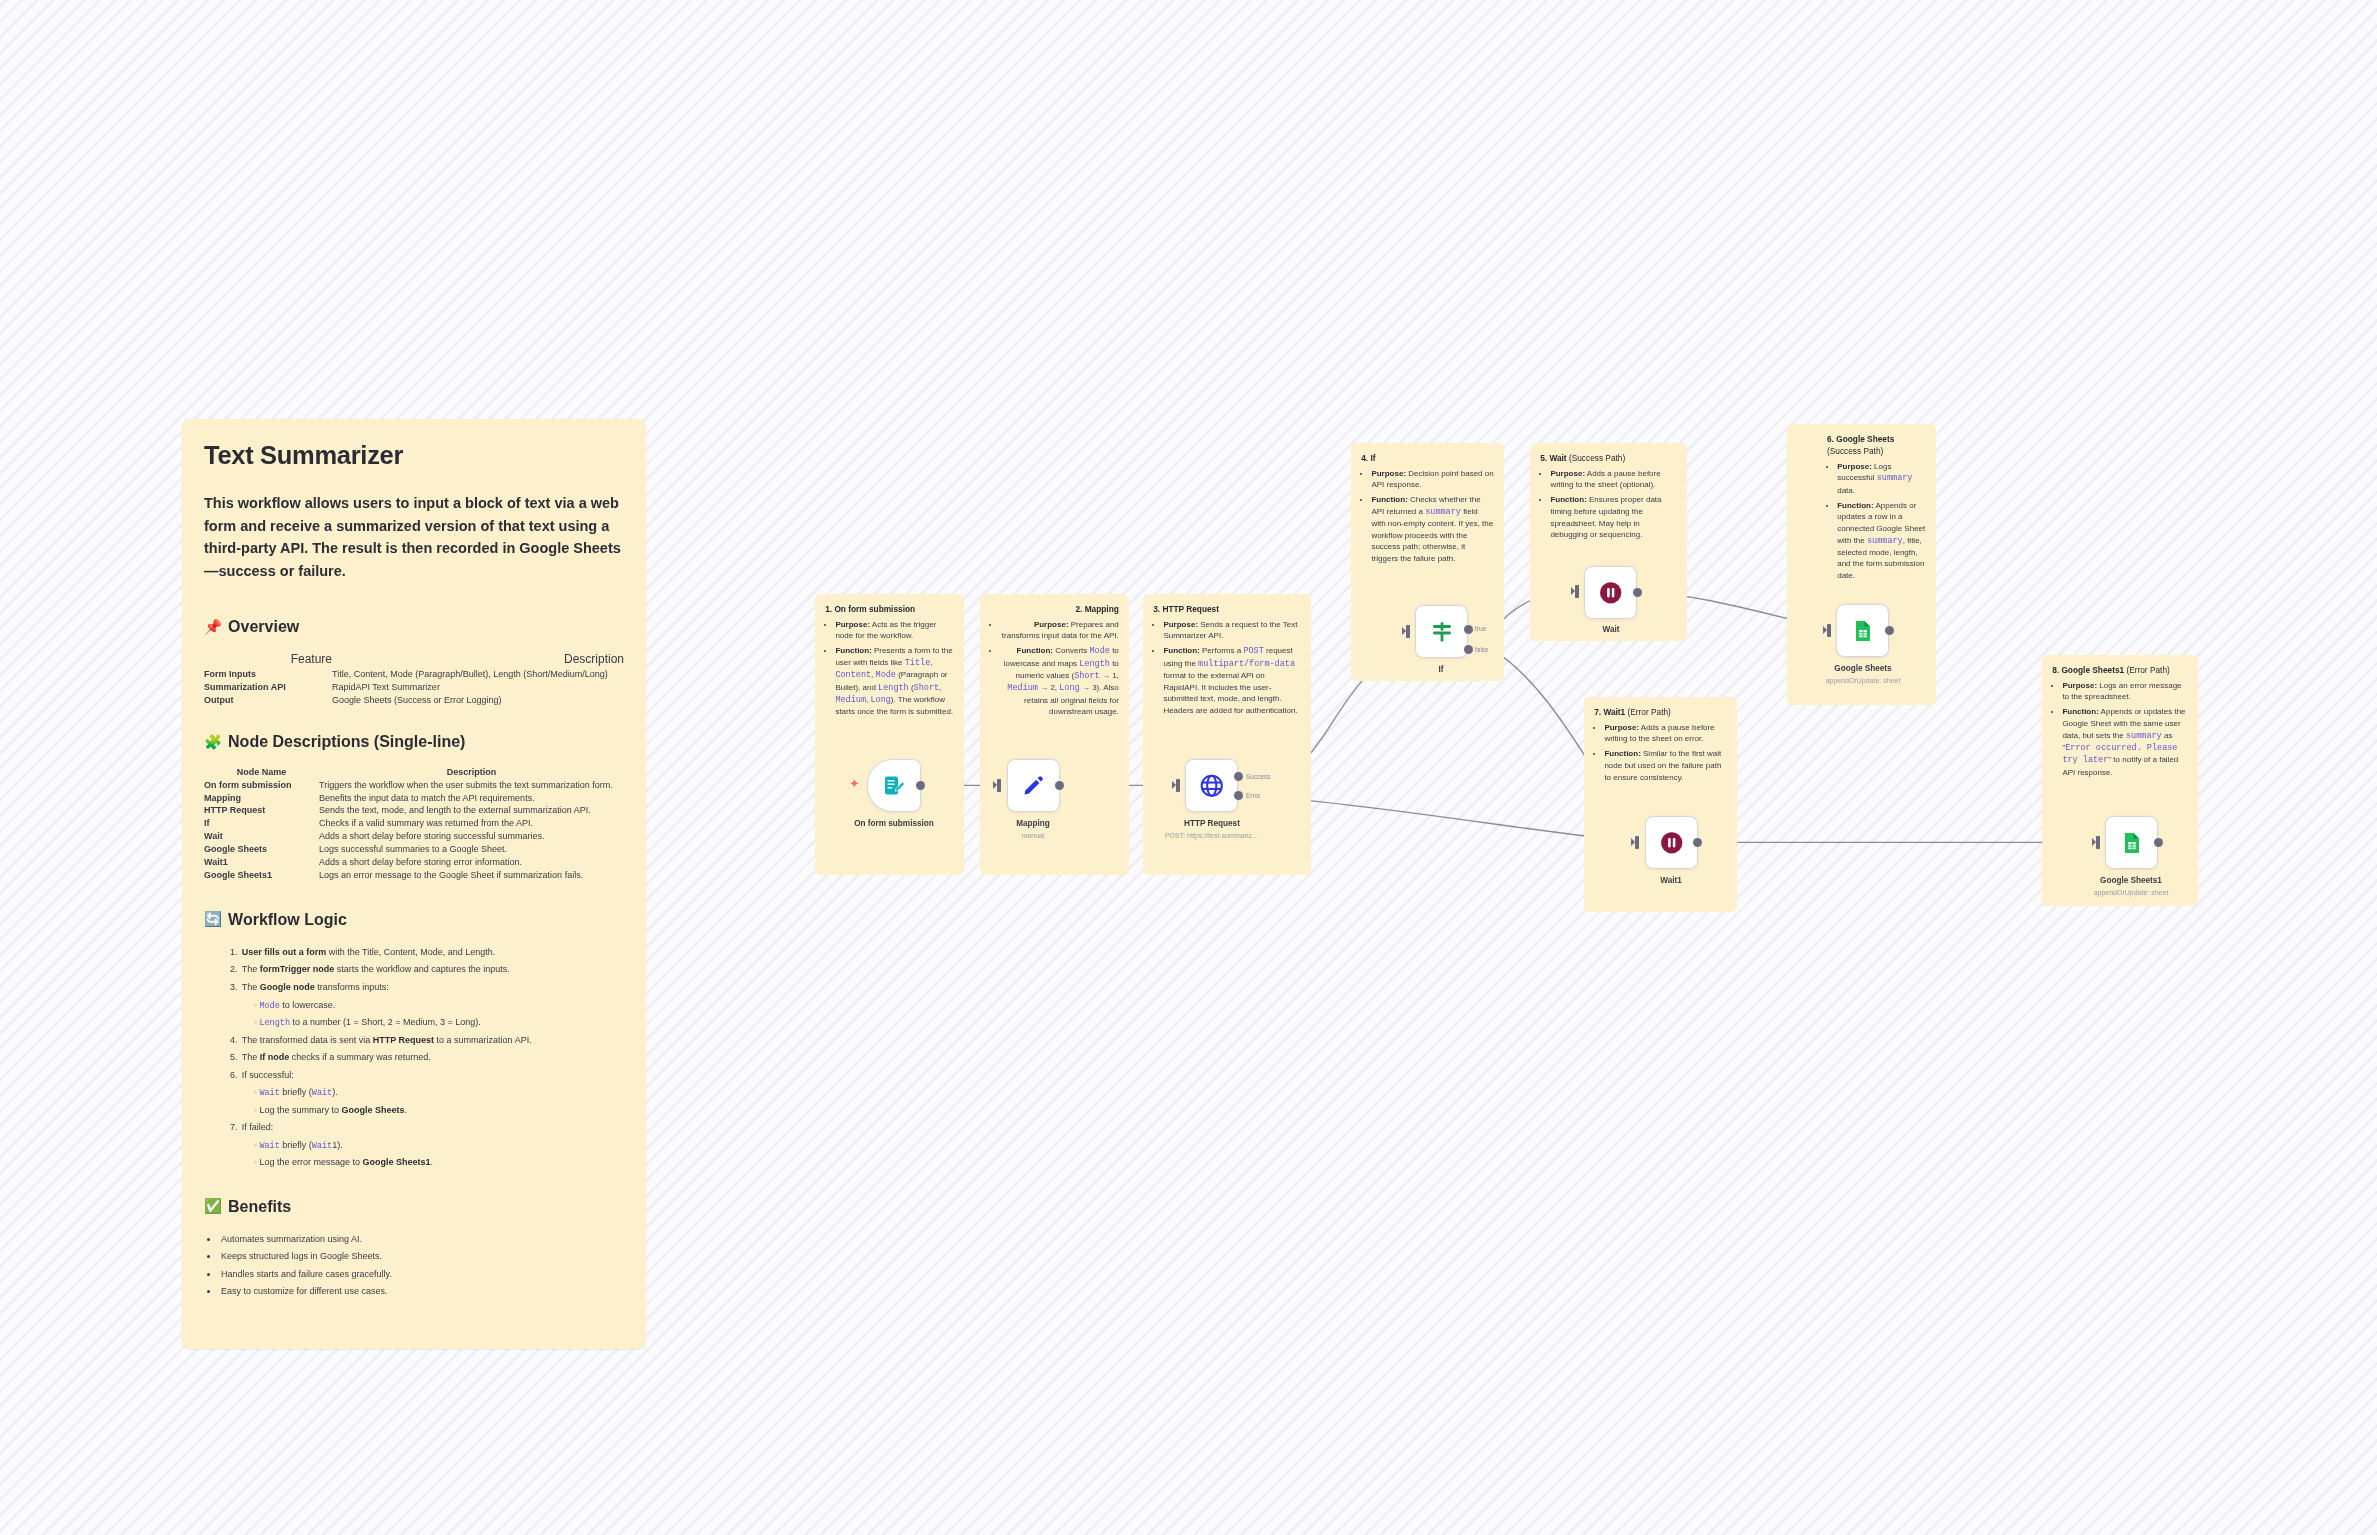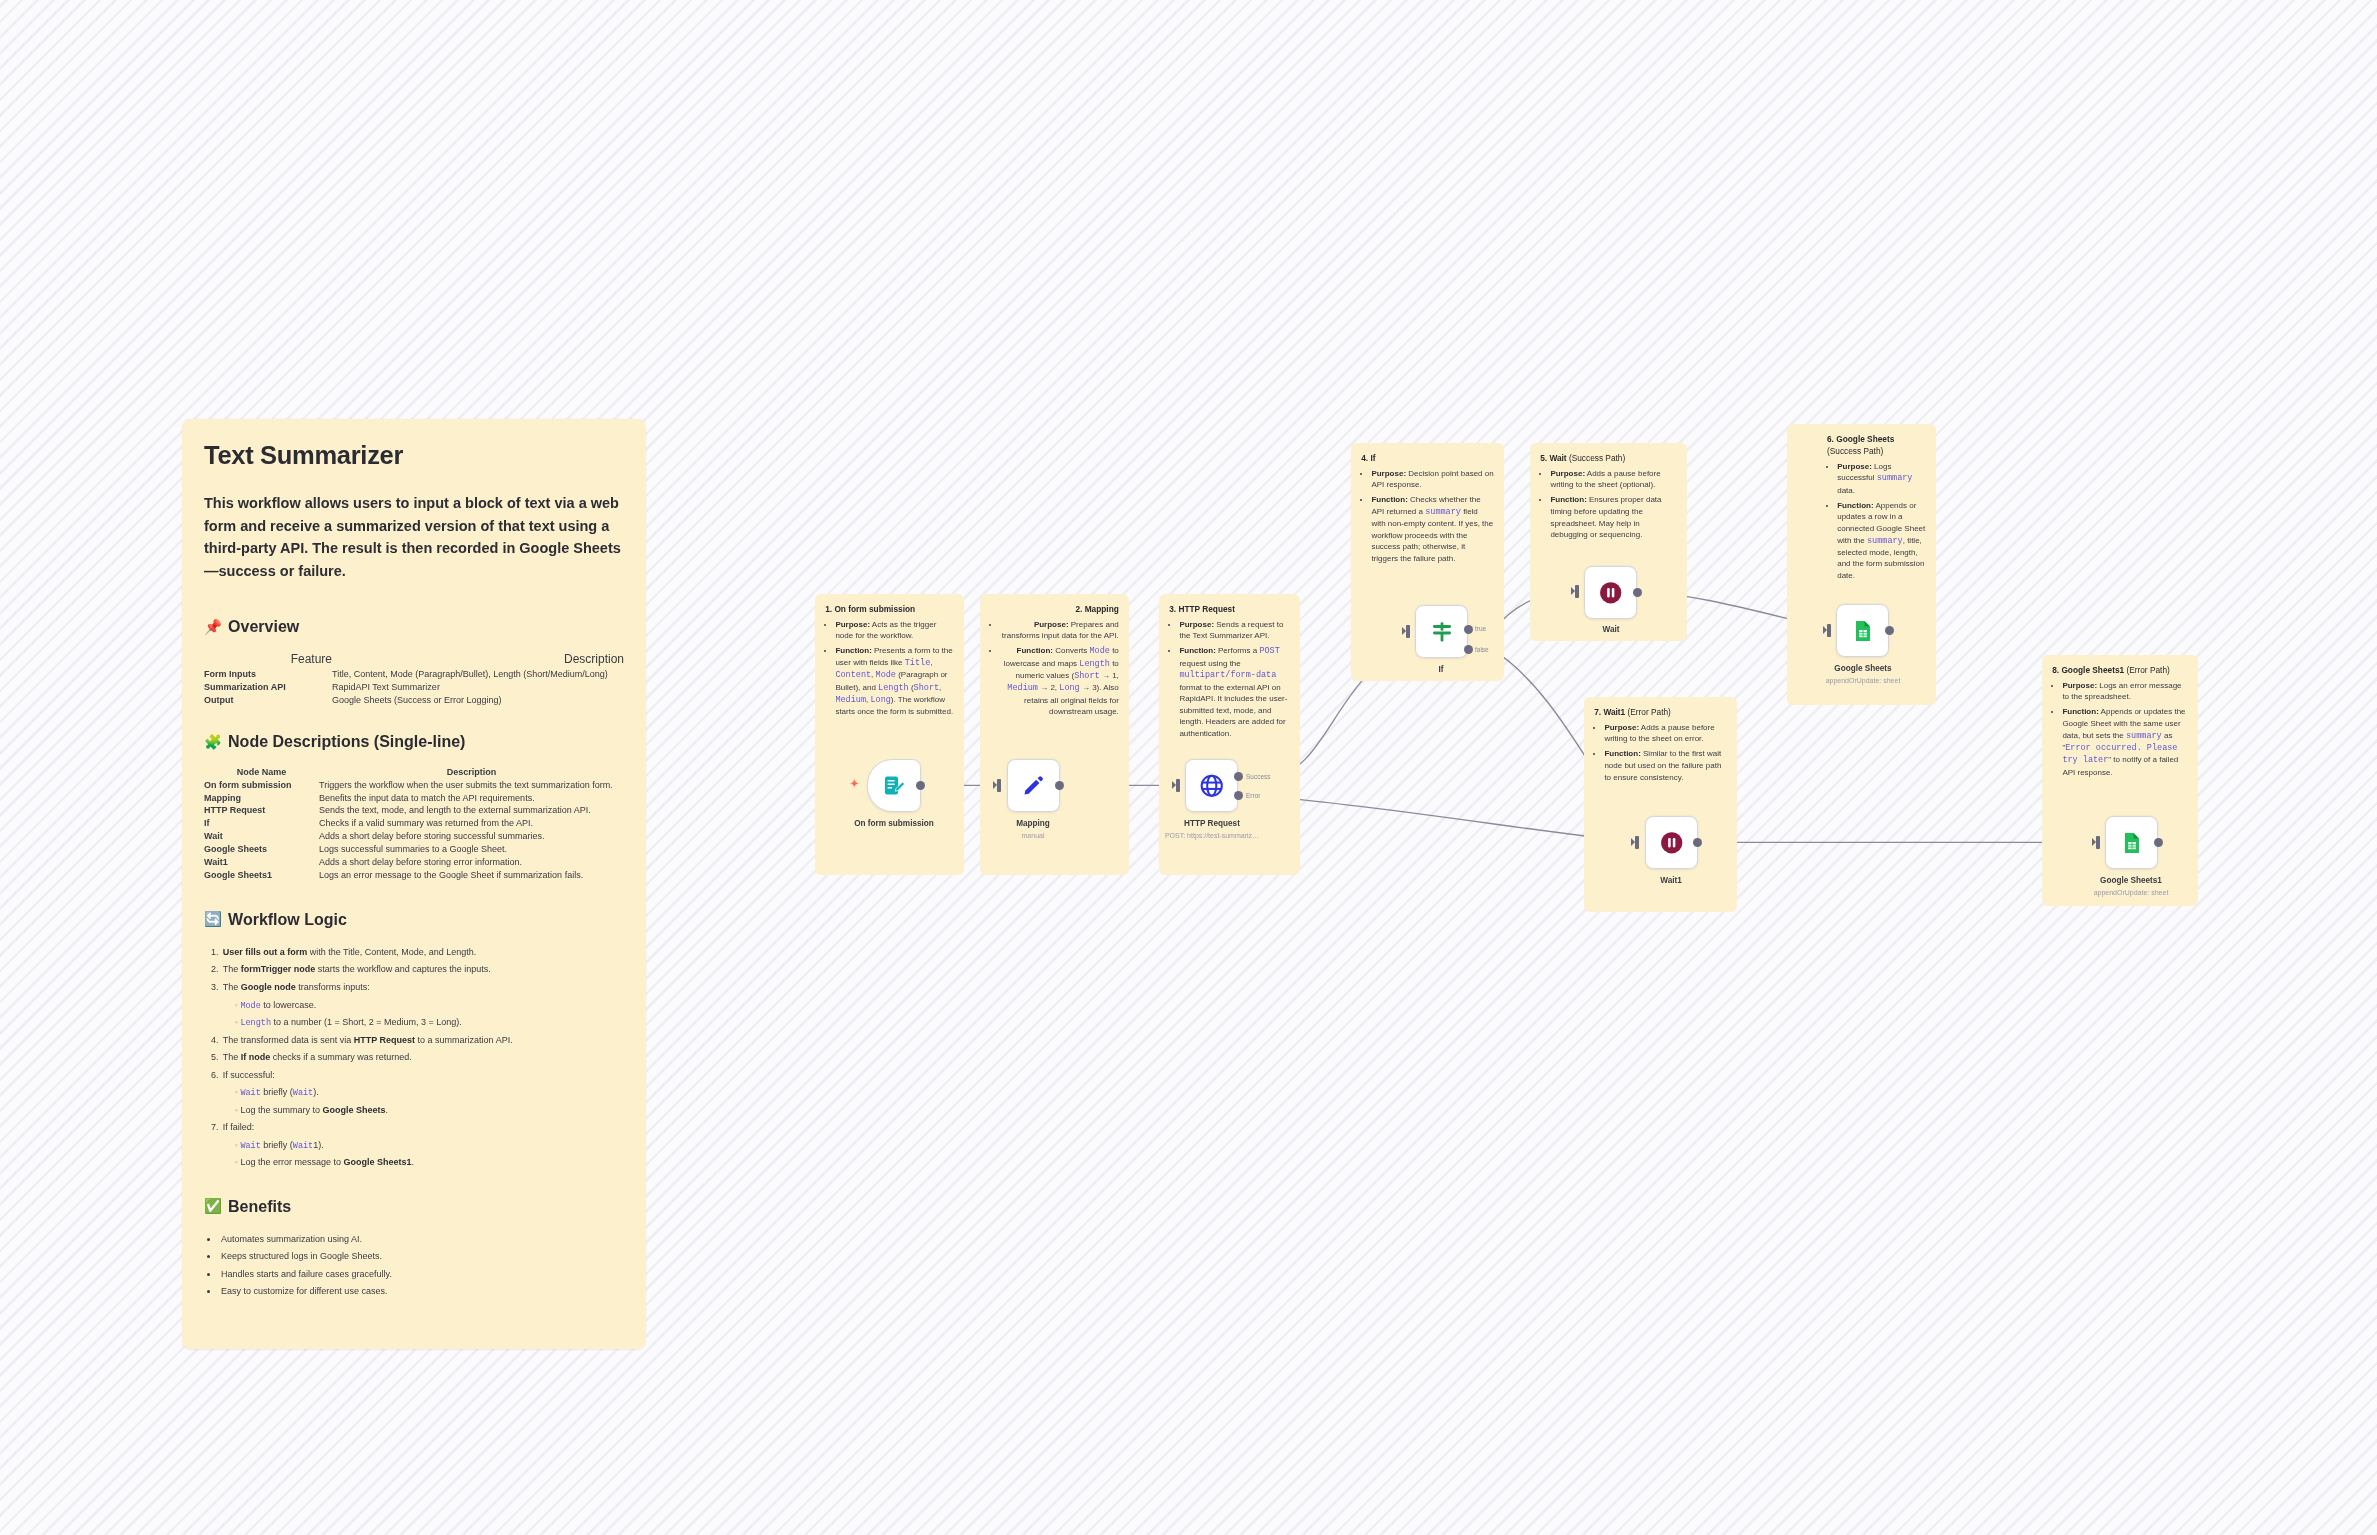--- a/index.html
+++ b/index.html
@@ -34,21 +34,21 @@
   table.ovw th { font-weight:400; padding:0.9px 0; text-align:right; font-size:12px;}
   table.ovw td { padding:0.4px 0; vertical-align:top; line-height:1.35;}
   table.ovw td.k { font-weight:700; white-space:nowrap; width:128px;}
 
   table.nodes { width:100%; border-collapse:collapse; margin-bottom:29px; font-size:9px; color:#3a3a44;}
   table.nodes th { font-weight:700; padding:0.9px 0; text-align:center; font-size:9px;}
   table.nodes td { padding:0.4px 0; vertical-align:top; line-height:1.35;}
   table.nodes td.k { font-weight:700; width:115px;}
 
   ol.logic { margin:0 0 25.5px 0; padding-left:17px; font-size:9px; color:#3a3a44; line-height:1.95;}
-  ol.logic > li { padding-left:1.7px;}
+  ol.logic > li { padding-left:1.7px;margin-left:19px;}
   ol.logic ul { list-style:none; margin:0; padding-left:12px; }
   ol.logic ul li:before { content:"◦ "; color:#9aa; }
   ul.benefits { margin:0; padding-left:15.3px; font-size:9px; color:#3a3a44; line-height:1.95; }
   ul.benefits li { padding-left:1.7px; }
   .bold { font-weight:700; color:#2d2d35; }
   .code { font-family:"Liberation Mono", monospace; color:#6257d4; font-size:8.5px; }
 
   
   .sticky {
     position:absolute; background:#fcf0cd; border-radius:6px;
@@ -214,21 +214,21 @@
       <li><span class="bold">Function:</span> Presents a form to the user with fields like <span class="code">Title</span>, <span class="code">Content</span>, <span class="code">Mode</span> (Paragraph or Bullet), and <span class="code">Length</span> (<span class="code">Short</span>, <span class="code">Medium</span>, <span class="code">Long</span>). The workflow starts once the form is submitted.</li>
     </ul>
   </div>
 <div class="sticky" id="sticky-2" style="left:980px; top:594px; width:149px; height:281px;text-align:right;">
     <div class="st-title">2. Mapping<span class="reg"></span></div>
     <ul>
       <li><span class="bold">Purpose:</span> Prepares and transforms input data for the API.</li>
       <li><span class="bold">Function:</span> Converts <span class="code">Mode</span> to lowercase and maps <span class="code">Length</span> to numeric values (<span class="code">Short</span> → 1, <span class="code">Medium</span> → 2, <span class="code">Long</span> → 3). Also retains all original fields for downstream usage.</li>
     </ul>
   </div>
-<div class="sticky" id="sticky-3" style="left:1143px; top:594px; width:141px; height:281px;margin-left:16px;">
+<div class="sticky" id="sticky-3" style="left:1143px; top:594px; width:168px; height:281px;">
     <div class="st-title">3. HTTP Request<span class="reg"></span></div>
     <ul>
       <li><span class="bold">Purpose:</span> Sends a request to the Text Summarizer API.</li>
       <li><span class="bold">Function:</span> Performs a <span class="code">POST</span> request using the <span class="code">multipart/form-data</span> format to the external API on RapidAPI. It includes the user-submitted text, mode, and length. Headers are added for authentication.</li>
     </ul>
   </div>
 <div class="sticky" id="sticky-4" style="left:1351px; top:443px; width:153px; height:238px;">
     <div class="st-title">4. If<span class="reg"></span></div>
     <ul>
       <li><span class="bold">Purpose:</span> Decision point based on API response.</li>

